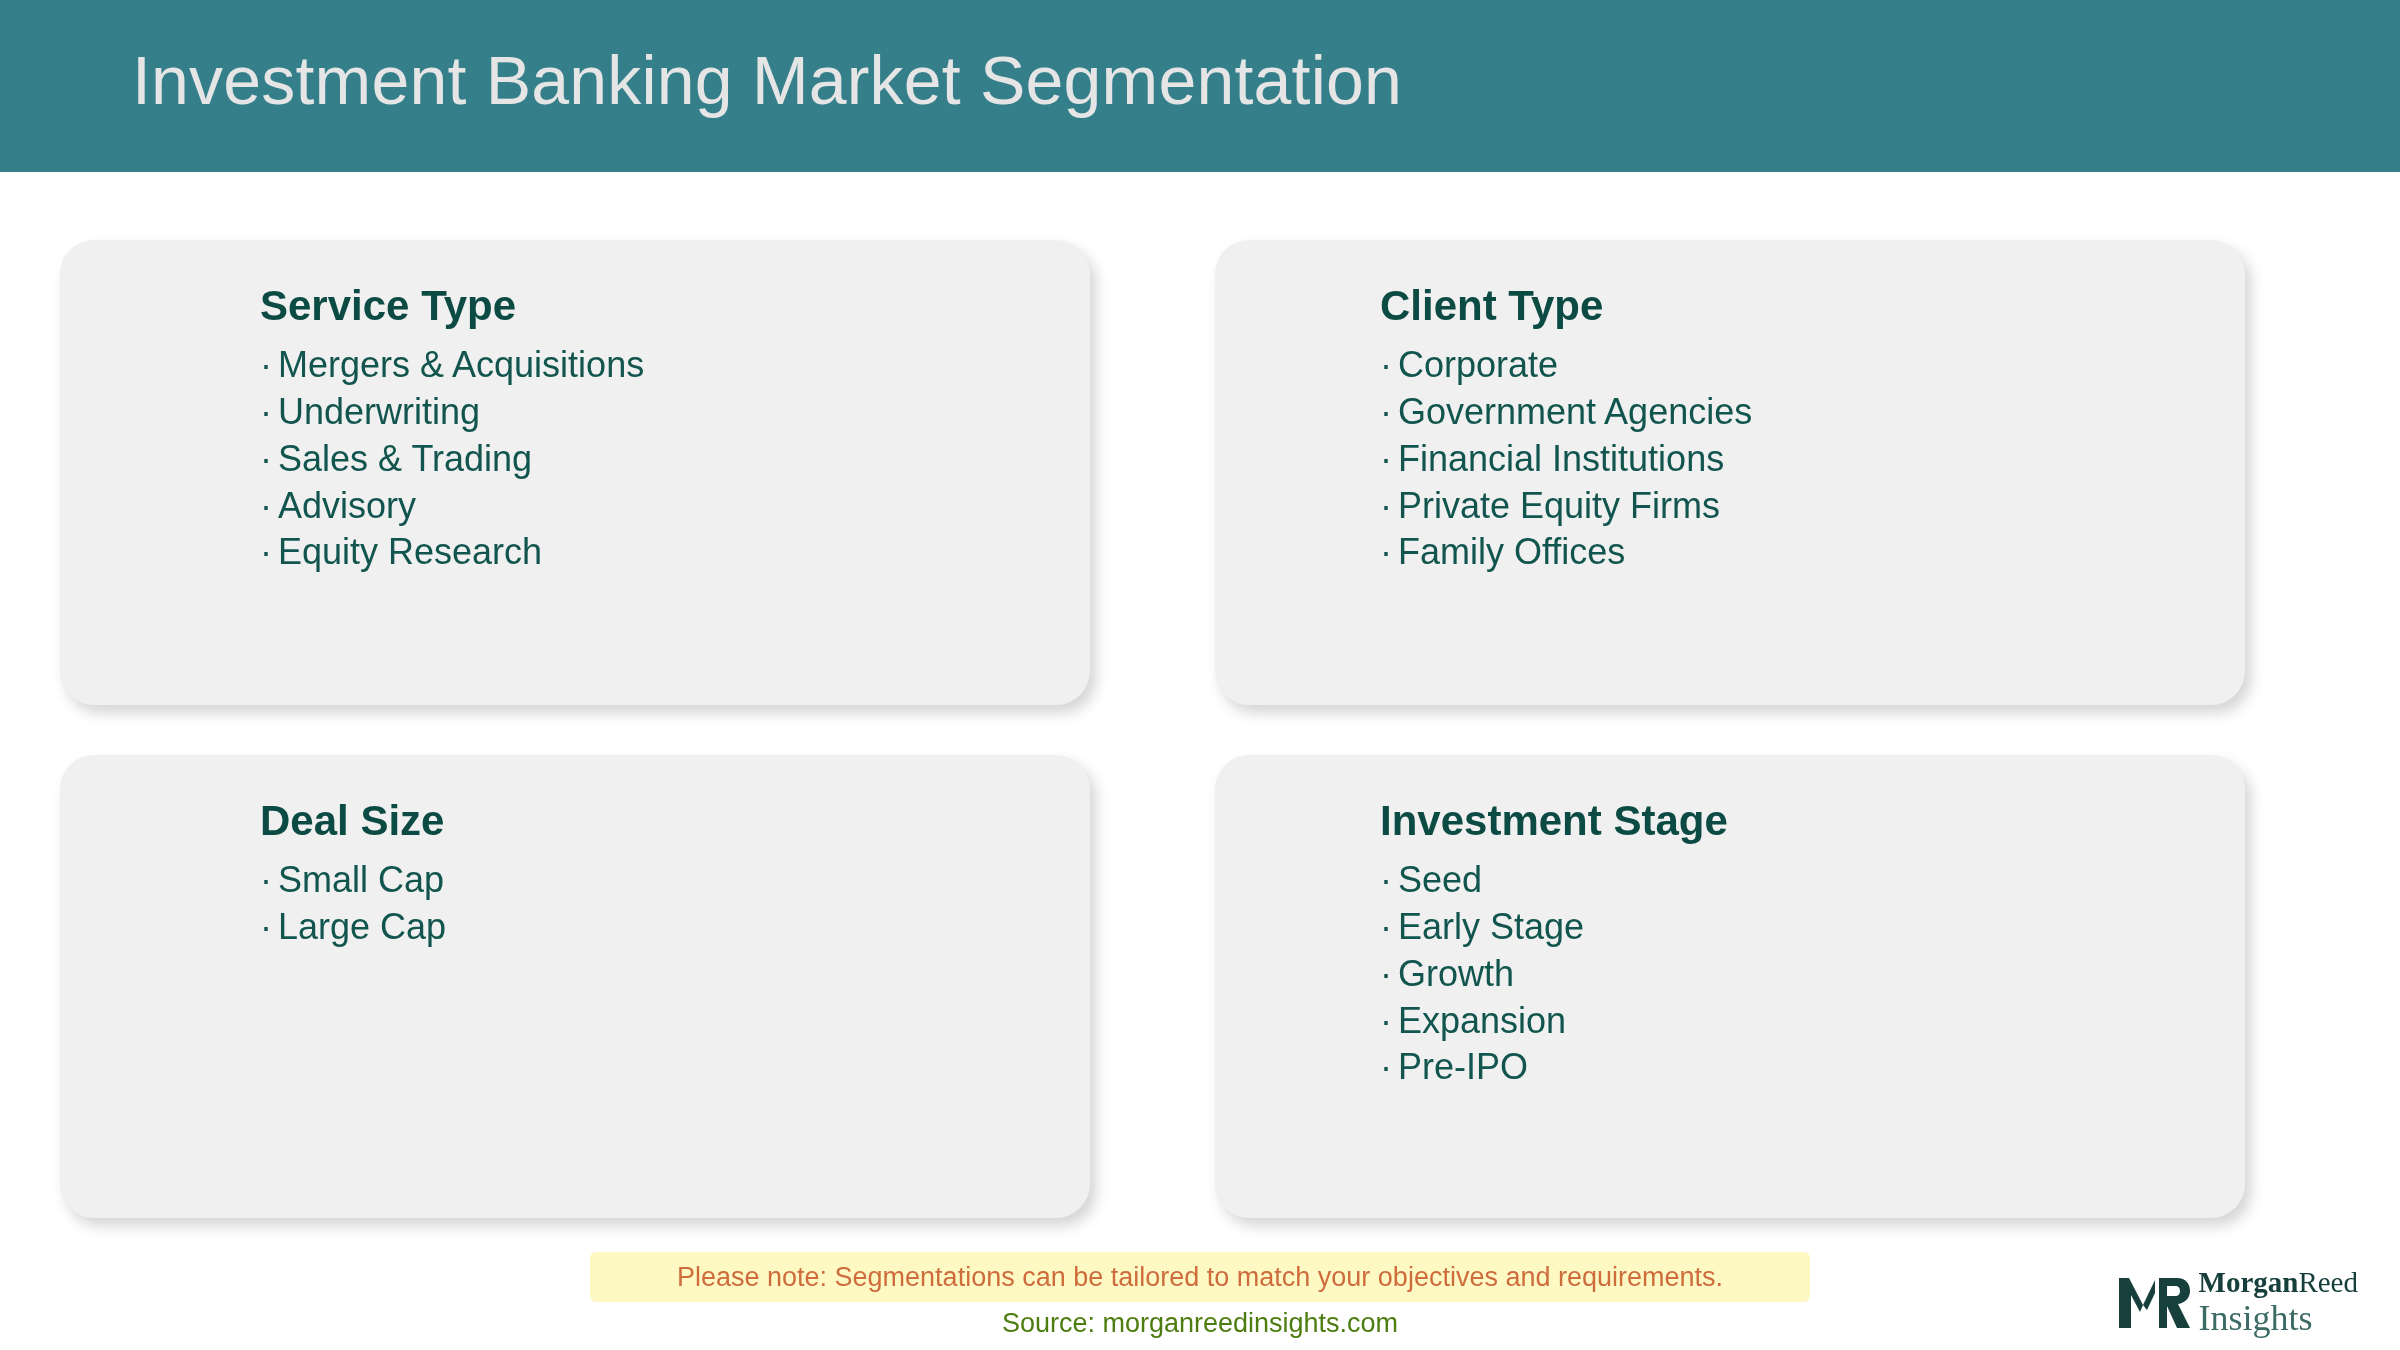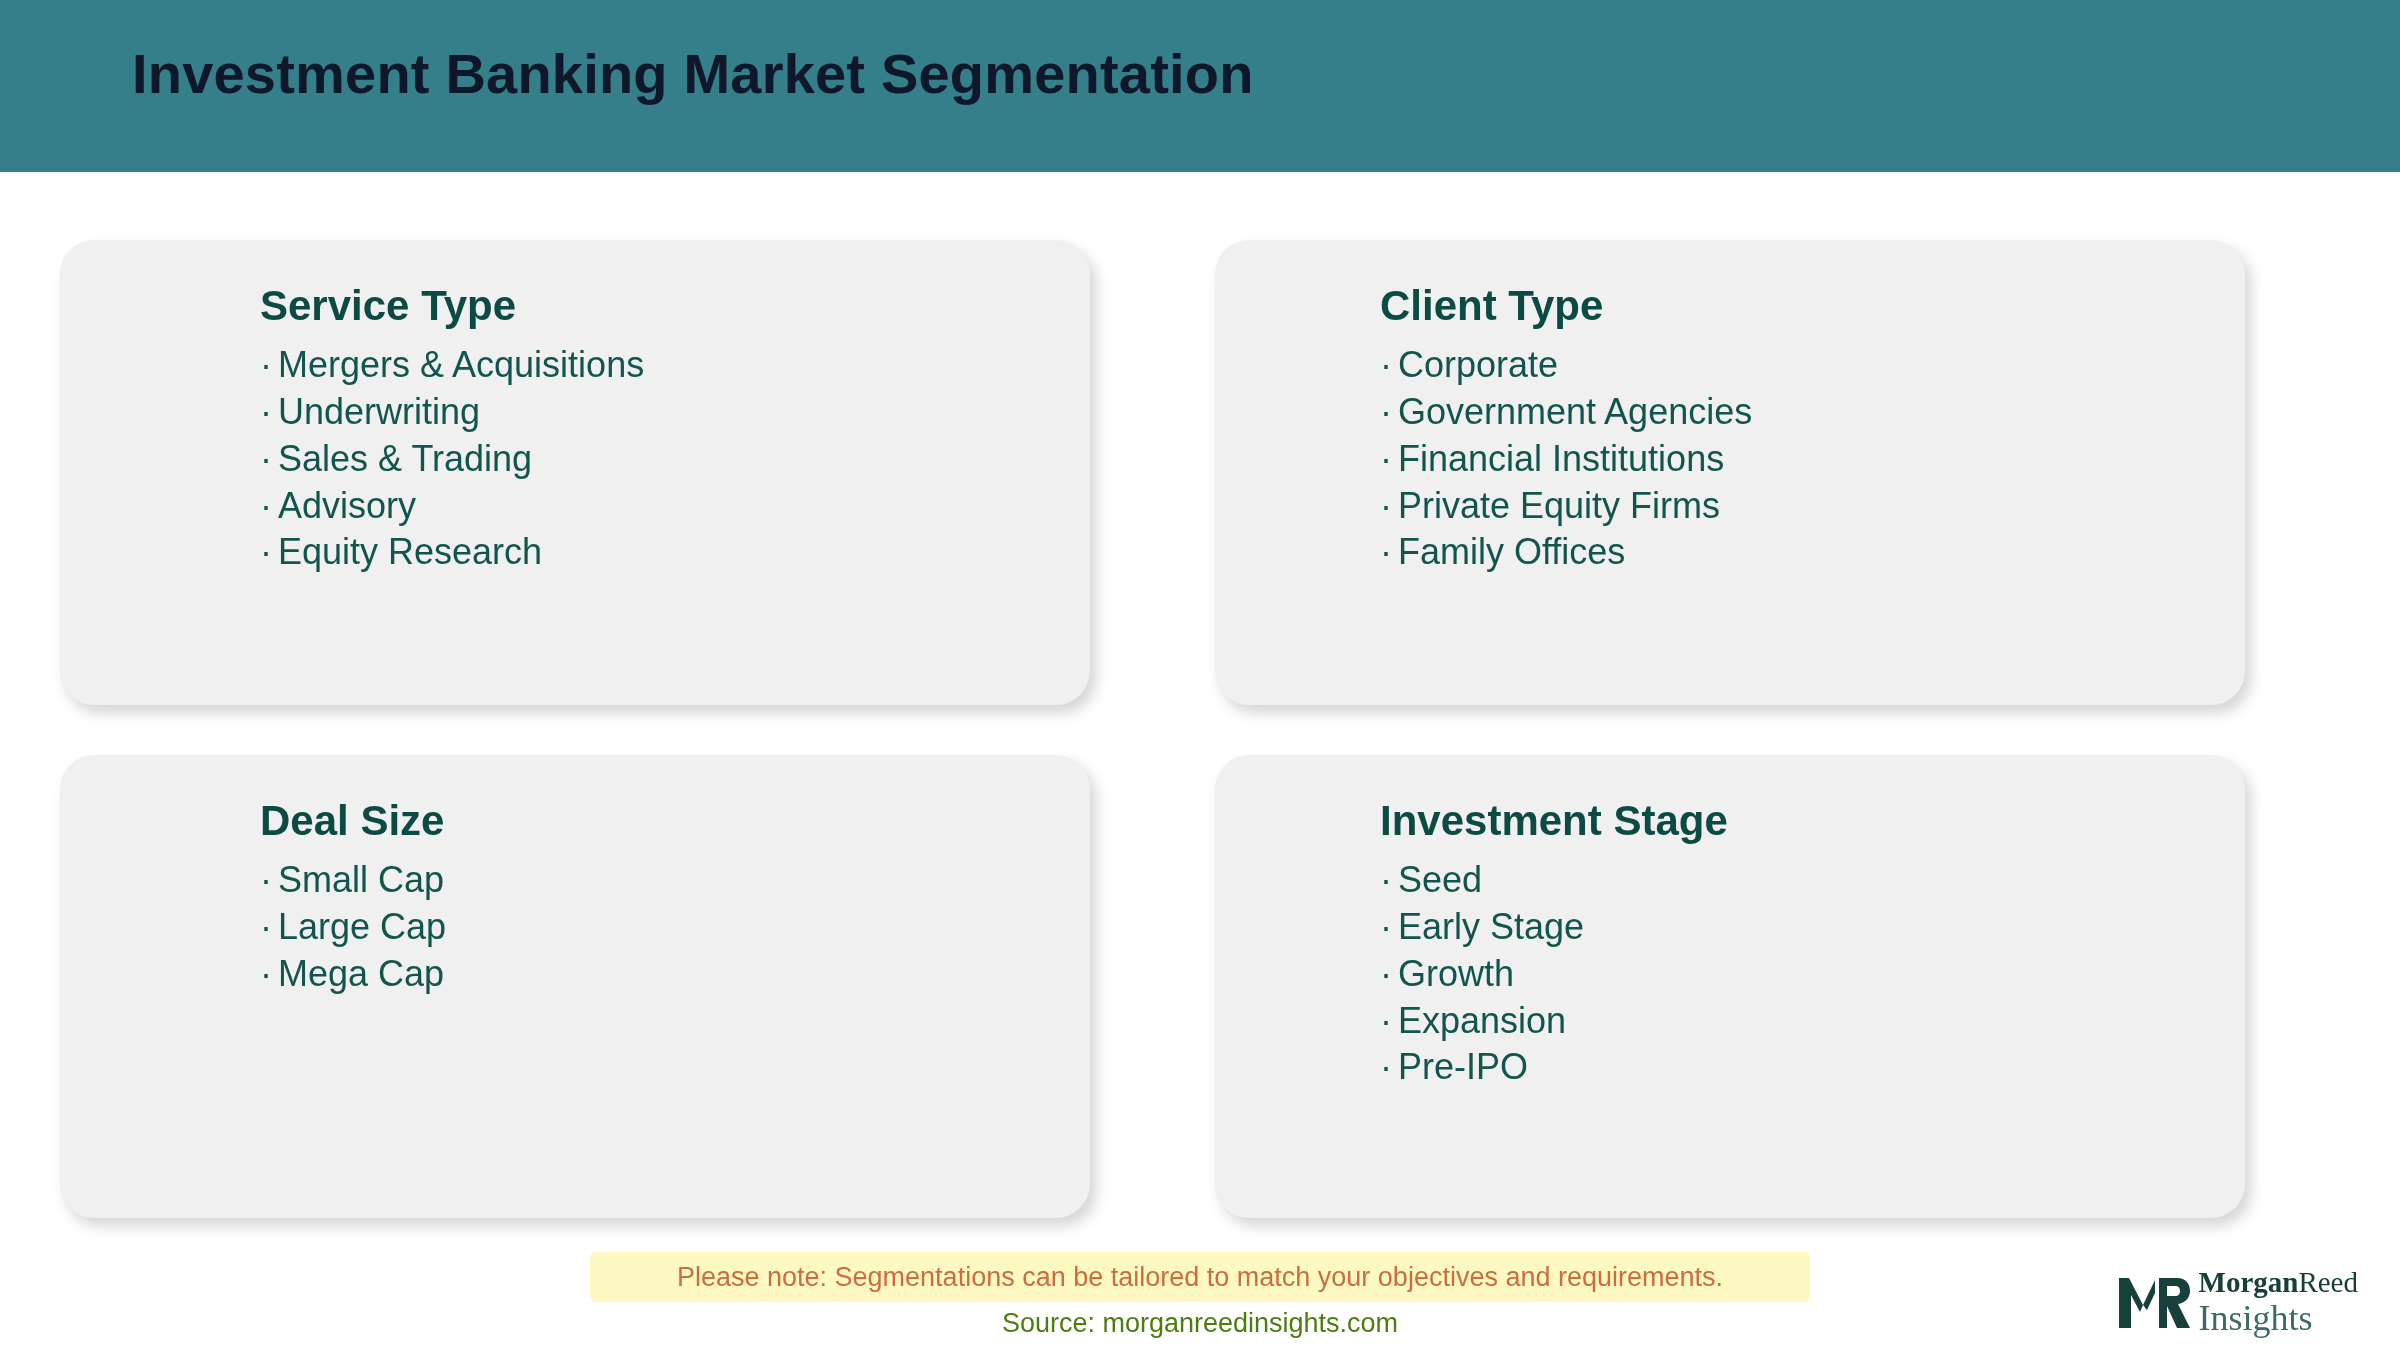--- a/index.html
+++ b/index.html
@@ -22,23 +22,23 @@
     top: 0;
     width: 2400px;
     height: 172px;
     background: #357F8A;
     box-sizing: border-box;
   }
   #page-title {
     position: absolute;
     left: 132px;
     top: 40px;
-    font-size: 56px;
-    font-weight: bold;
-    color: #0f172a;
+    font-size: 68px;
+    font-weight: normal;
+    color: #e5e5e5;
     letter-spacing: 0.2px;
     white-space: nowrap;
     line-height: 1.2;
   }
 
   
   #card-grid {
     position: absolute;
     left: 0;
     top: 172px;
@@ -191,21 +191,20 @@
       </ul>
     </div>
   </div>
 
   <div class="seg-card col-left row-bottom">
     <div class="card-body">
       <div class="card-title">Deal Size</div>
       <ul class="card-list">
         <li><span class="bullet-dot">·</span><span>Small Cap</span></li>
         <li><span class="bullet-dot">·</span><span>Large Cap</span></li>
-        <li><span class="bullet-dot">·</span><span>Mega Cap</span></li>
       </ul>
     </div>
   </div>
 
   <div class="seg-card col-right row-bottom">
     <div class="card-body">
       <div class="card-title">Investment Stage</div>
       <ul class="card-list">
         <li><span class="bullet-dot">·</span><span>Seed</span></li>
         <li><span class="bullet-dot">·</span><span>Early Stage</span></li>

